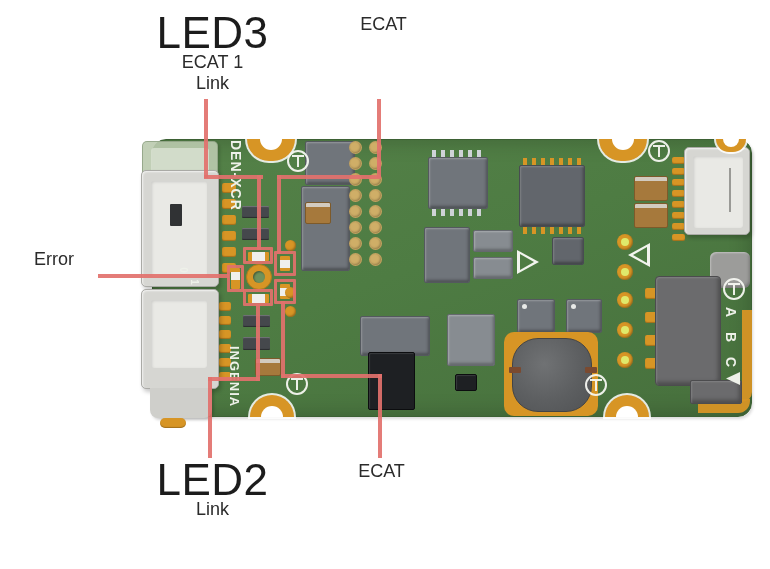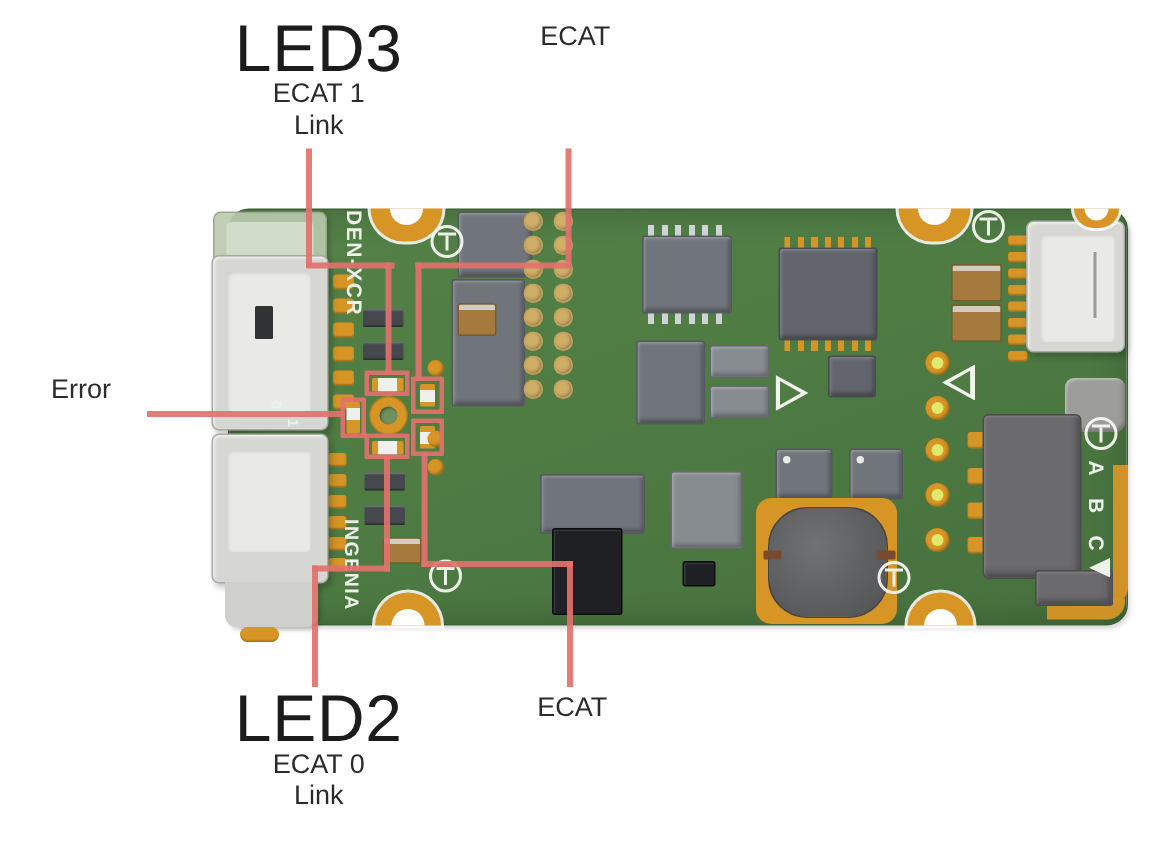--- a/index.html
+++ b/index.html
@@ -322,19 +322,18 @@
     <div class="c-sub">Link</div>
   </div>
   <div class="clabel" style="left:321px;top:14px;width:125px">
     <div class="c-sub">ECAT</div>
   </div>
   <div class="clabel" style="left:2px;top:249px;width:104px">
     <div class="c-sub">Error</div>
   </div>
   <div class="clabel" style="left:150px;top:461px;width:125px">
     <div class="c-title">LED2</div>
-    <div class="c-sub">ECAT 0</div>
     <div class="c-sub">Link</div>
   </div>
   <div class="clabel" style="left:319px;top:461px;width:125px">
     <div class="c-sub">ECAT</div>
   </div>
 </div>
 
 </body></html>

